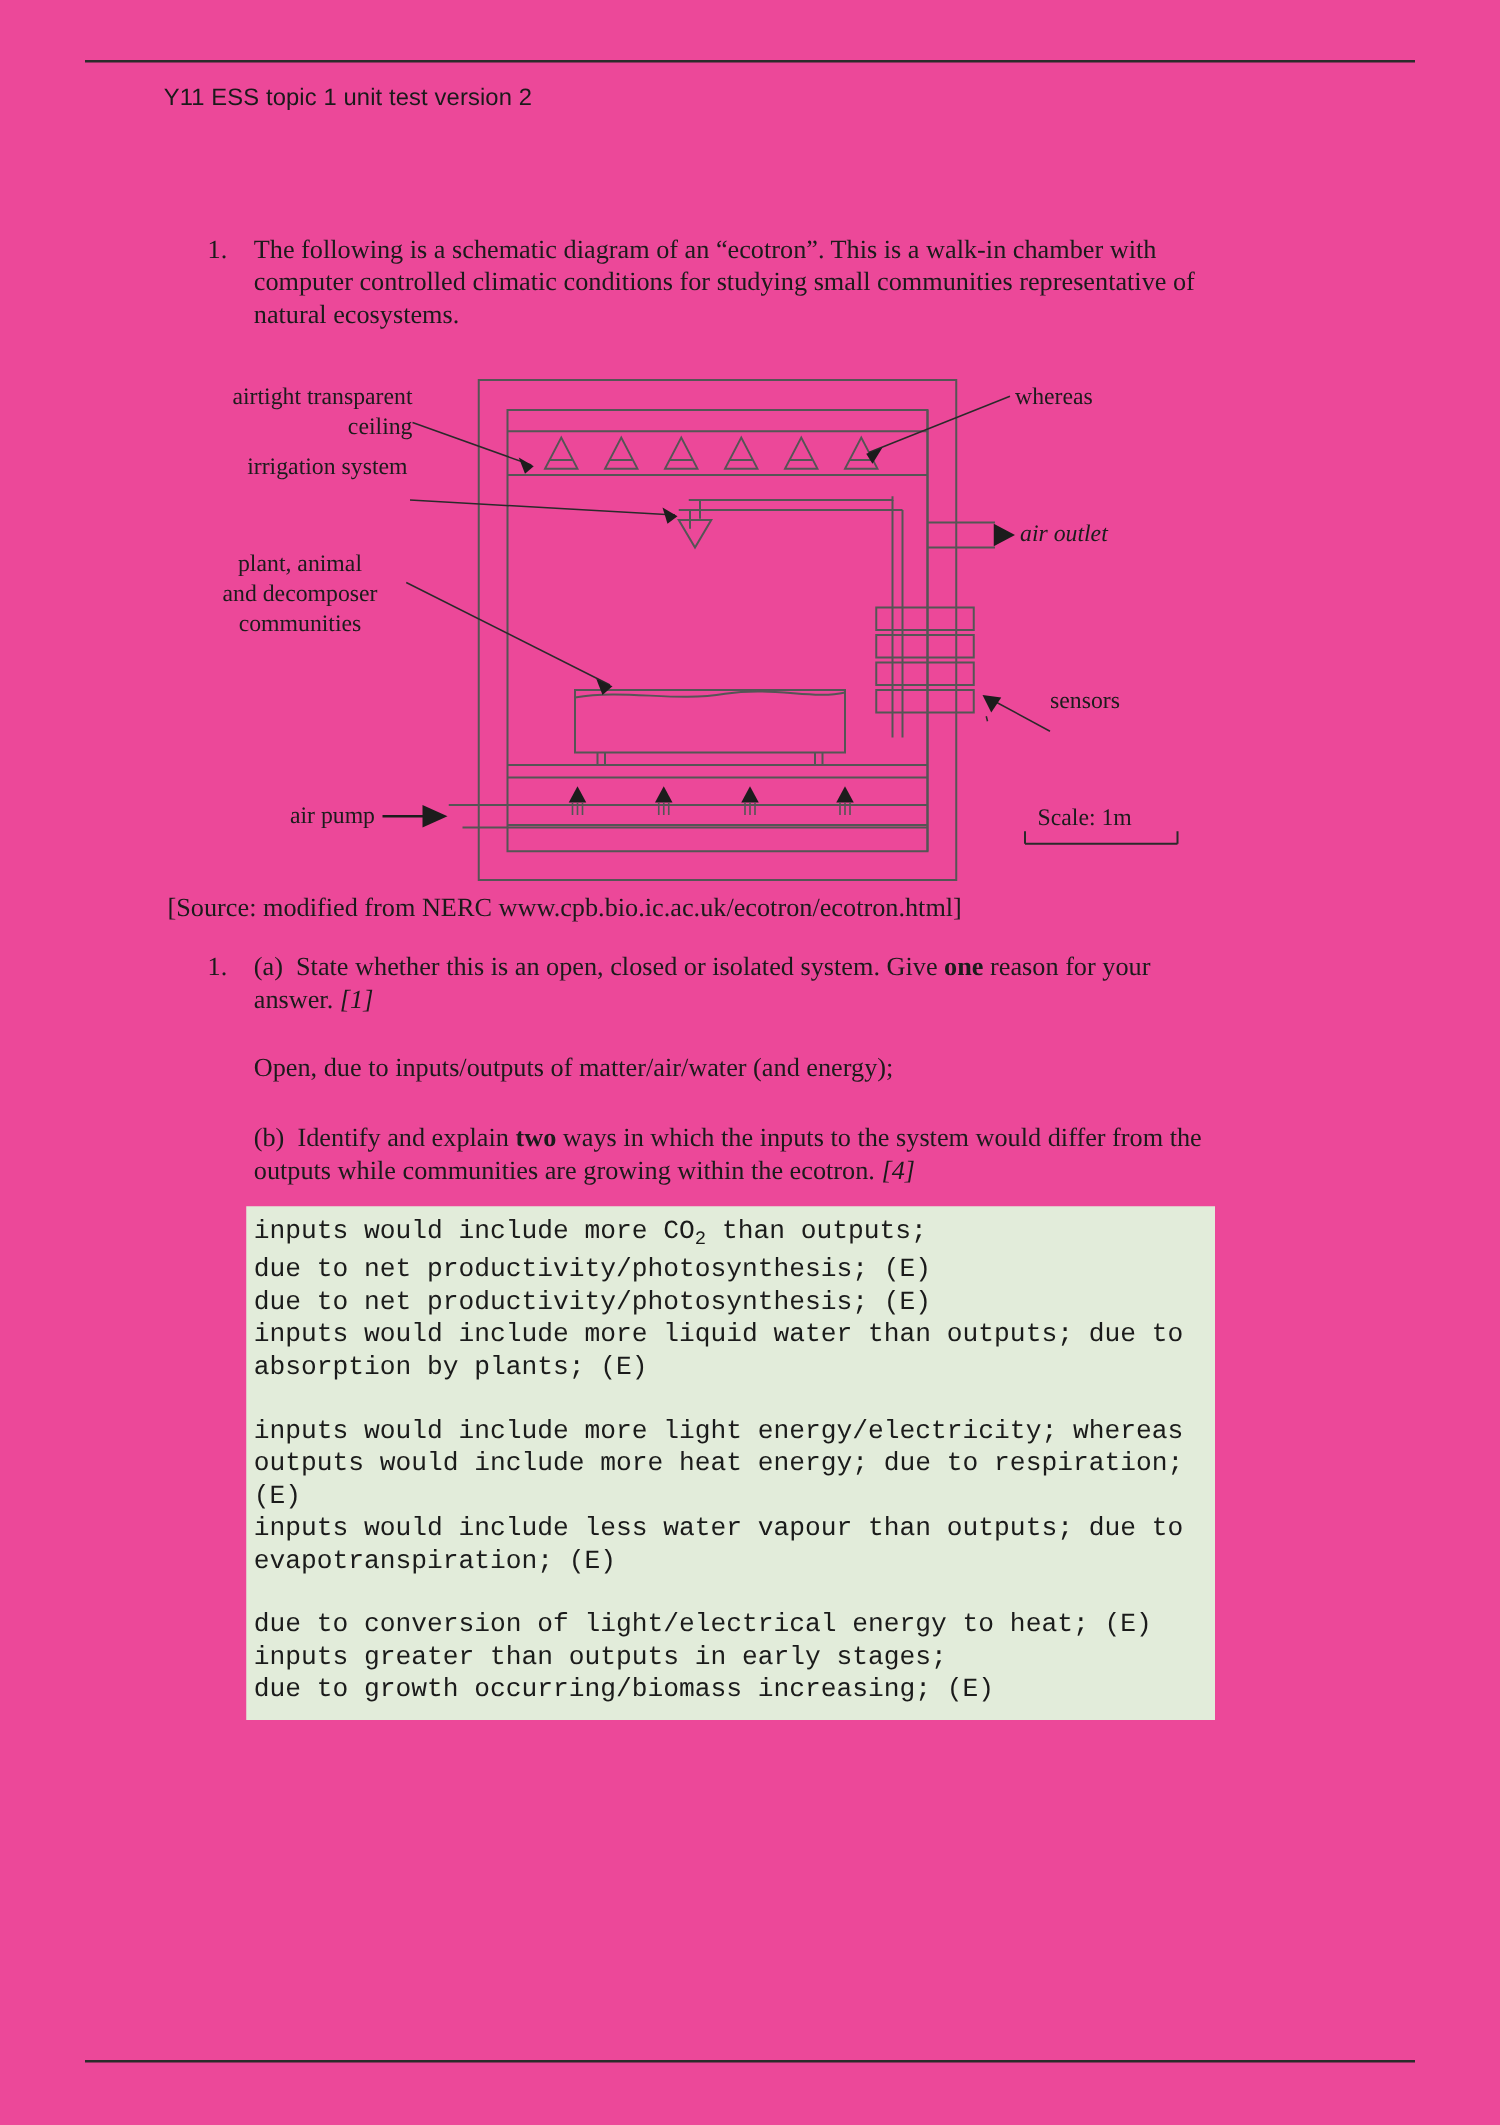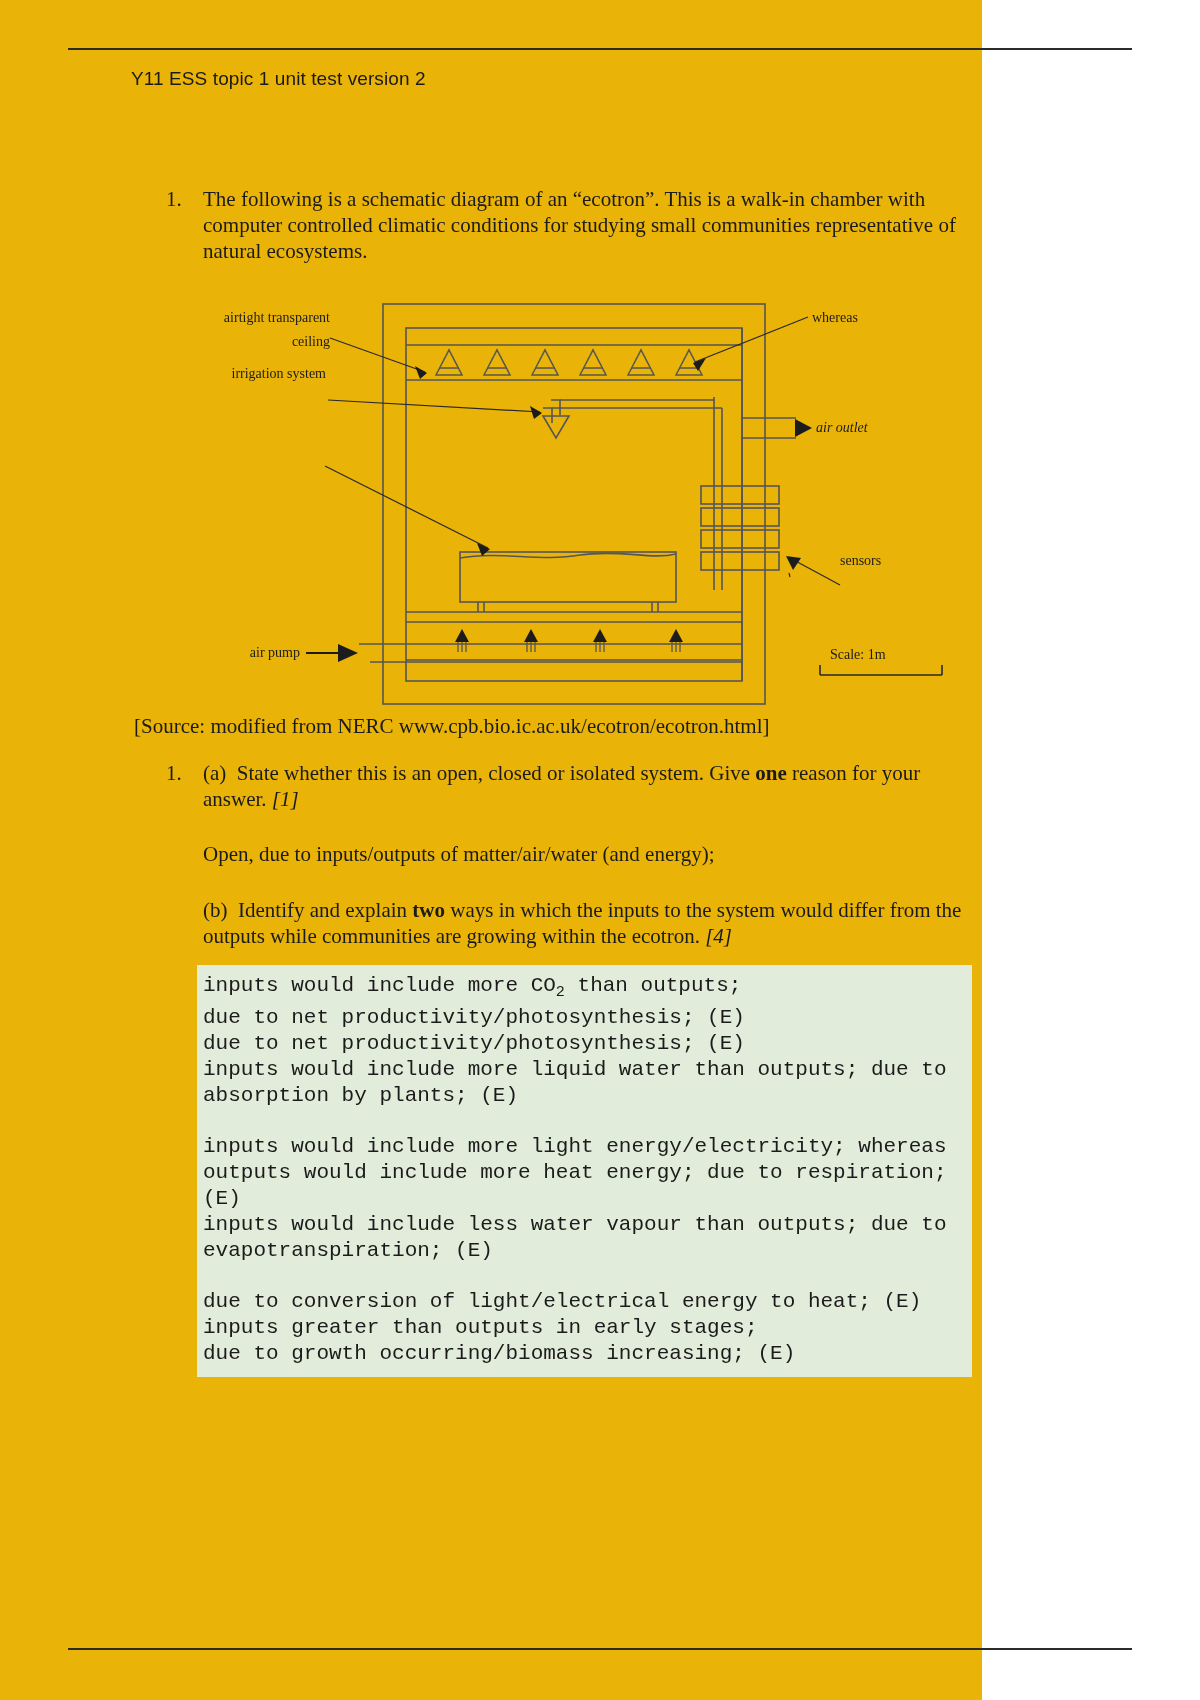--- a/index.html
+++ b/index.html
@@ -9,23 +9,23 @@
   body {
     width: 1200px;
     height: 1700px;
     background: #ffffff;
     font-family: "Liberation Serif", serif;
     position: relative;
     overflow: hidden;
   }
   .page {
     position: relative;
-    width: 982px;
+    width: 1200px;
     height: 1700px;
-    background: #eab308;
+    background: #ec4899;
   }
   .rule-top {
     position: absolute;
     left: 68px;
     top: 48px;
     width: 1064px;
     height: 0;
     border-top: 2px solid #2b2b2b;
   }
   .rule-bottom {
@@ -76,21 +76,21 @@
     top: 290px;
     width: 840px;
     height: 425px;
   }
   .diagram svg {
     display: block;
   }
   .lbl {
     position: absolute;
     font-family: "Liberation Serif", serif;
-    font-size: 14px;
+    font-size: 19px;
     line-height: 24px;
     color: #1c1c1c;
   }
   .lbl.right-align { text-align: right; }
   .lbl.center-align { text-align: center; }
   
   .source-line {
     position: absolute;
     left: 134px;
     top: 714px;
@@ -305,20 +305,25 @@
       </g>
     </svg>
 
     <div class="lbl right-align" style="left:0px; top:16px; width:190px;">
       <span>airtight transparent</span><br>
       <span>ceiling</span>
     </div>
 
     <div class="lbl right-align" style="left:0px; top:72px; width:186px;">irrigation system</div>
 
+    <div class="lbl center-align" style="left:20px; top:150px; width:160px;">
+      <span>plant, animal</span><br>
+      <span>and decomposer</span><br>
+      <span>communities</span>
+    </div>
 
     <div class="lbl right-align" style="left:10px; top:351px; width:150px;">air pump</div>
 
     <div class="lbl" style="left:672px; top:16px;">whereas</div>
 
     <div class="lbl" style="left:676px; top:126px;font-style:italic;">air outlet</div>
 
     <div class="lbl" style="left:700px; top:259px;">sensors</div>
 
     <div class="lbl" style="left:690px; top:353px;">Scale: 1m</div>

